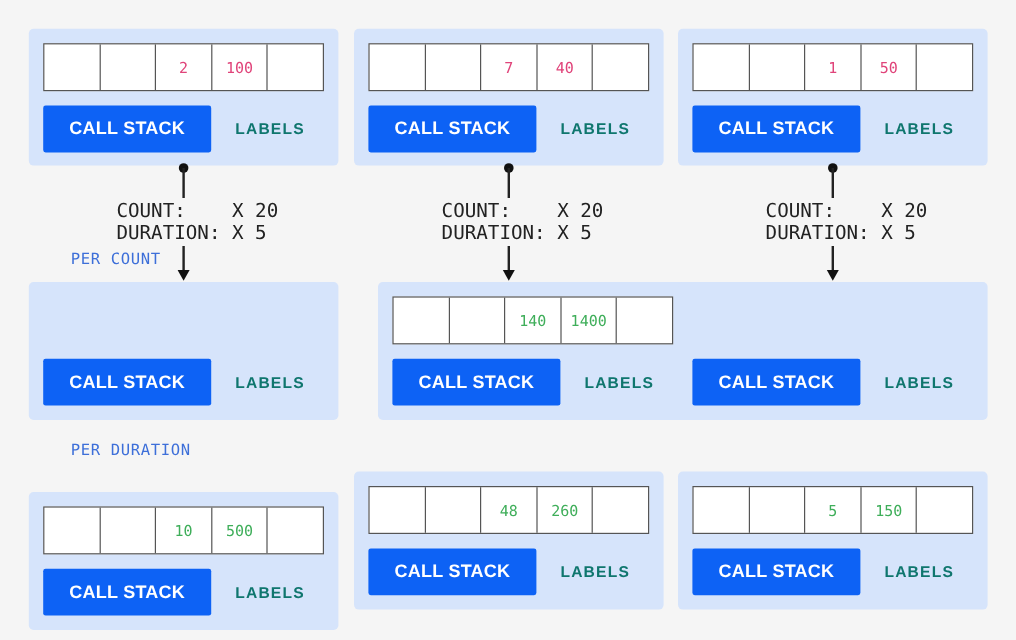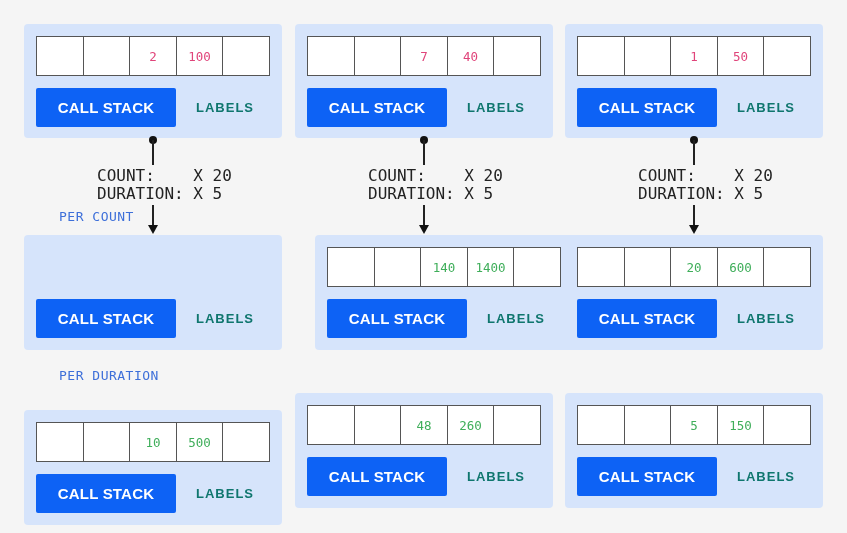--- a/index.html
+++ b/index.html
@@ -123,27 +123,20 @@
     <div class="cell green"></div>
     <div class="cell green"></div>
     <div class="cell green">140</div>
     <div class="cell green">1400</div>
     <div class="cell green"></div>
   </div>
   <div class="btn">CALL STACK</div>
   <div class="lbl">LABELS</div>
 </div>
 <div class="panel" style="left:565px; top:235px; height:115px;">
-  <div class="cells">
-    <div class="cell green"></div>
-    <div class="cell green"></div>
-    <div class="cell green">20</div>
-    <div class="cell green">600</div>
-    <div class="cell green"></div>
-  </div>
   <div class="btn">CALL STACK</div>
   <div class="lbl">LABELS</div>
 </div>
 
 <div class="section-label" style="top:368px;">PER DURATION</div>
 
 <div class="panel" style="left:24px; top:410px; height:115px;">
   <div class="cells">
     <div class="cell green"></div>
     <div class="cell green"></div>

